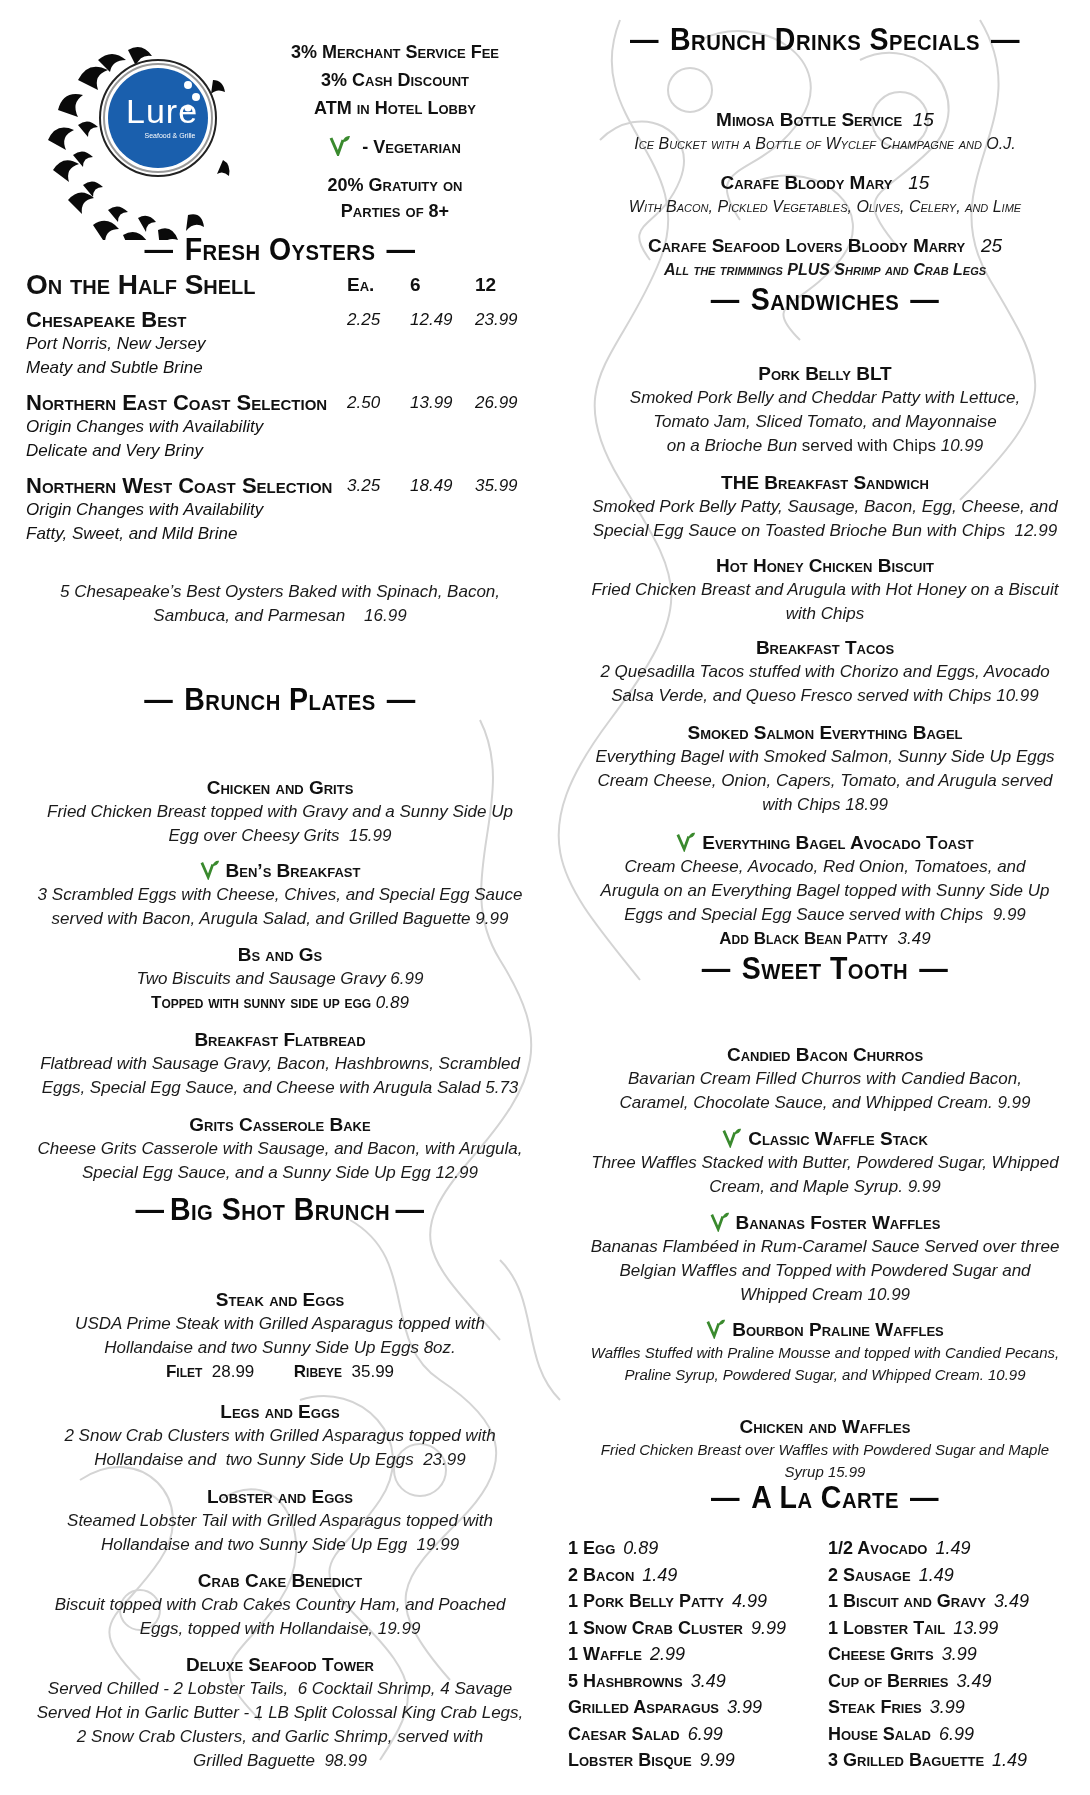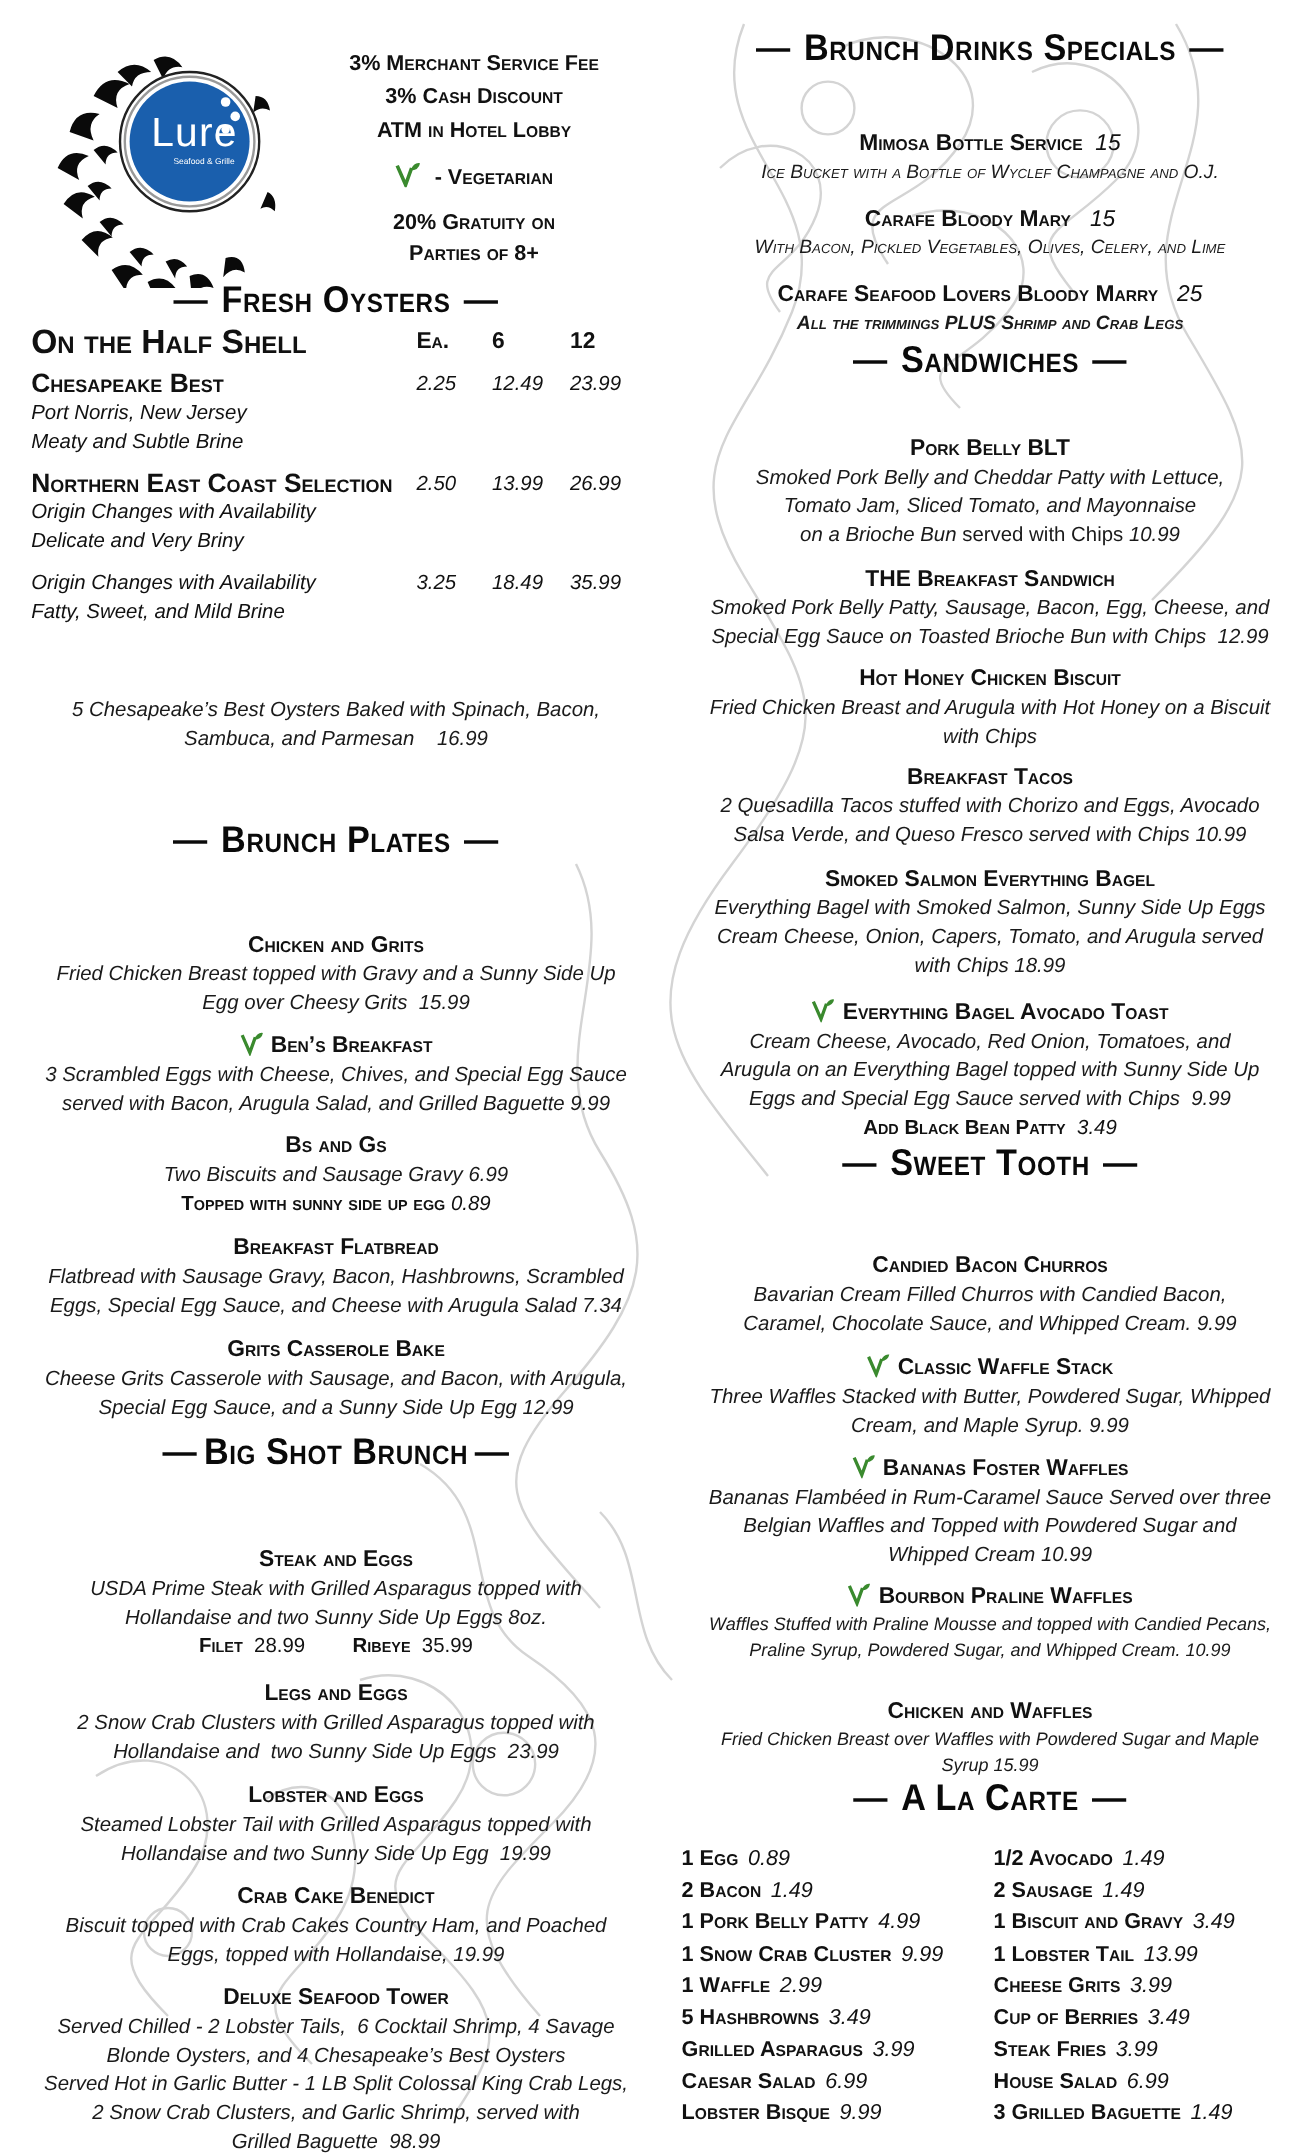--- a/index.html
+++ b/index.html
@@ -143,20 +143,21 @@
   <div class="oy-row" style="top:391px;">
     <div class="oy-name">Northern East Coast Selection</div>
     <div class="oy-desc">Origin Changes with Availability</div>
     <div class="oy-desc">Delicate and Very Briny</div>
     <span class="oy-price p1">2.50</span>
     <span class="oy-price p2">13.99</span>
     <span class="oy-price p3">26.99</span>
   </div>
 
   <div class="oy-row" style="top:474px;">
+    <div class="oy-name">Northern West Coast Selection</div>
     <div class="oy-desc">Origin Changes with Availability</div>
     <div class="oy-desc">Fatty, Sweet, and Mild Brine</div>
     <span class="oy-price p1">3.25</span>
     <span class="oy-price p2">18.49</span>
     <span class="oy-price p3">35.99</span>
   </div>
 
   <div class="item" style="top:580px;">
     <div class="item-desc">5 Chesapeake’s Best Oysters Baked with Spinach, Bacon,</div>
     <div class="item-desc" style="white-space:pre;">Sambuca, and Parmesan    16.99</div>
@@ -188,21 +189,21 @@
     <div class="item-desc">Two Biscuits and Sausage Gravy 6.99</div>
     <div class="extra">
       <span class="sc">Topped with sunny side up egg</span>
       <span class="it">0.89</span>
     </div>
   </div>
 
   <div class="item" style="top:1002px;">
     <div class="item-name">Breakfast Flatbread</div>
     <div class="item-desc">Flatbread with Sausage Gravy, Bacon, Hashbrowns, Scrambled</div>
-    <div class="item-desc">Eggs, Special Egg Sauce, and Cheese with Arugula Salad 7.34</div>
+    <div class="item-desc">Eggs, Special Egg Sauce, and Cheese with Arugula Salad 5.73</div>
   </div>
 
   <div class="item" style="top:1087px;">
     <div class="item-name">Grits Casserole Bake</div>
     <div class="item-desc">Cheese Grits Casserole with Sausage, and Bacon, with Arugula,</div>
     <div class="item-desc">Special Egg Sauce, and a Sunny Side Up Egg 12.99</div>
   </div>
 
   <div class="section-title" style="top:1192px;">
     <span class="dash" style="margin-right:6px;">—</span><span>Big Shot Brunch</span><span class="dash" style="margin-left:6px;">—</span>
@@ -235,21 +236,20 @@
 
   <div class="item" style="top:1543px;">
     <div class="item-name">Crab Cake Benedict</div>
     <div class="item-desc">Biscuit topped with Crab Cakes Country Ham, and Poached</div>
     <div class="item-desc">Eggs, topped with Hollandaise, 19.99</div>
   </div>
 
   <div class="item" style="top:1627px;">
     <div class="item-name">Deluxe Seafood Tower</div>
     <div class="item-desc" style="white-space:pre;">Served Chilled - 2 Lobster Tails,  6 Cocktail Shrimp, 4 Savage</div>
-    <div class="item-desc">Blonde Oysters, and 4 Chesapeake’s Best Oysters</div>
     <div class="item-desc">Served Hot in Garlic Butter - 1 LB Split Colossal King Crab Legs,</div>
     <div class="item-desc">2 Snow Crab Clusters, and Garlic Shrimp, served with</div>
     <div class="item-desc" style="white-space:pre;">Grilled Baguette  98.99</div>
   </div>
 </div>
 
 <div class="col col-right">
 
   <div class="section-title" style="top:22px;">
     <span class="dash">—</span><span>Brunch Drinks Specials</span><span class="dash">—</span>

